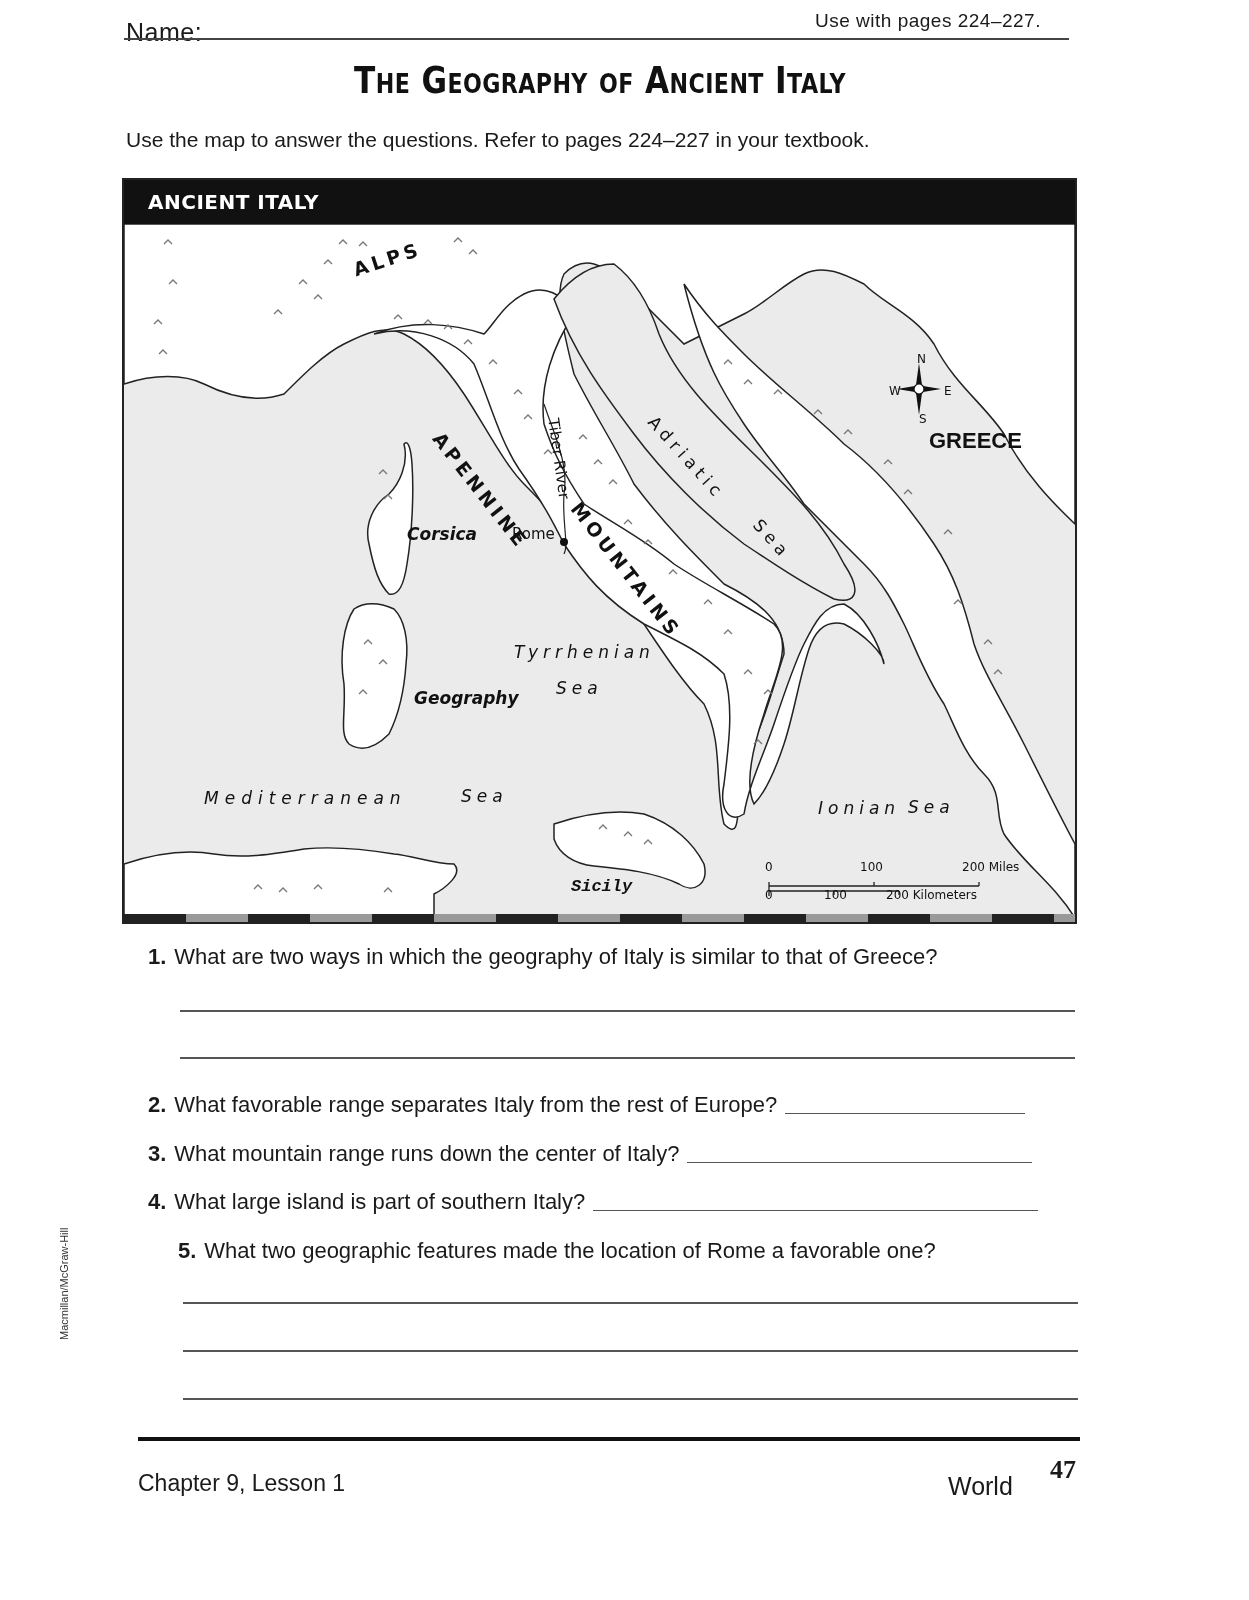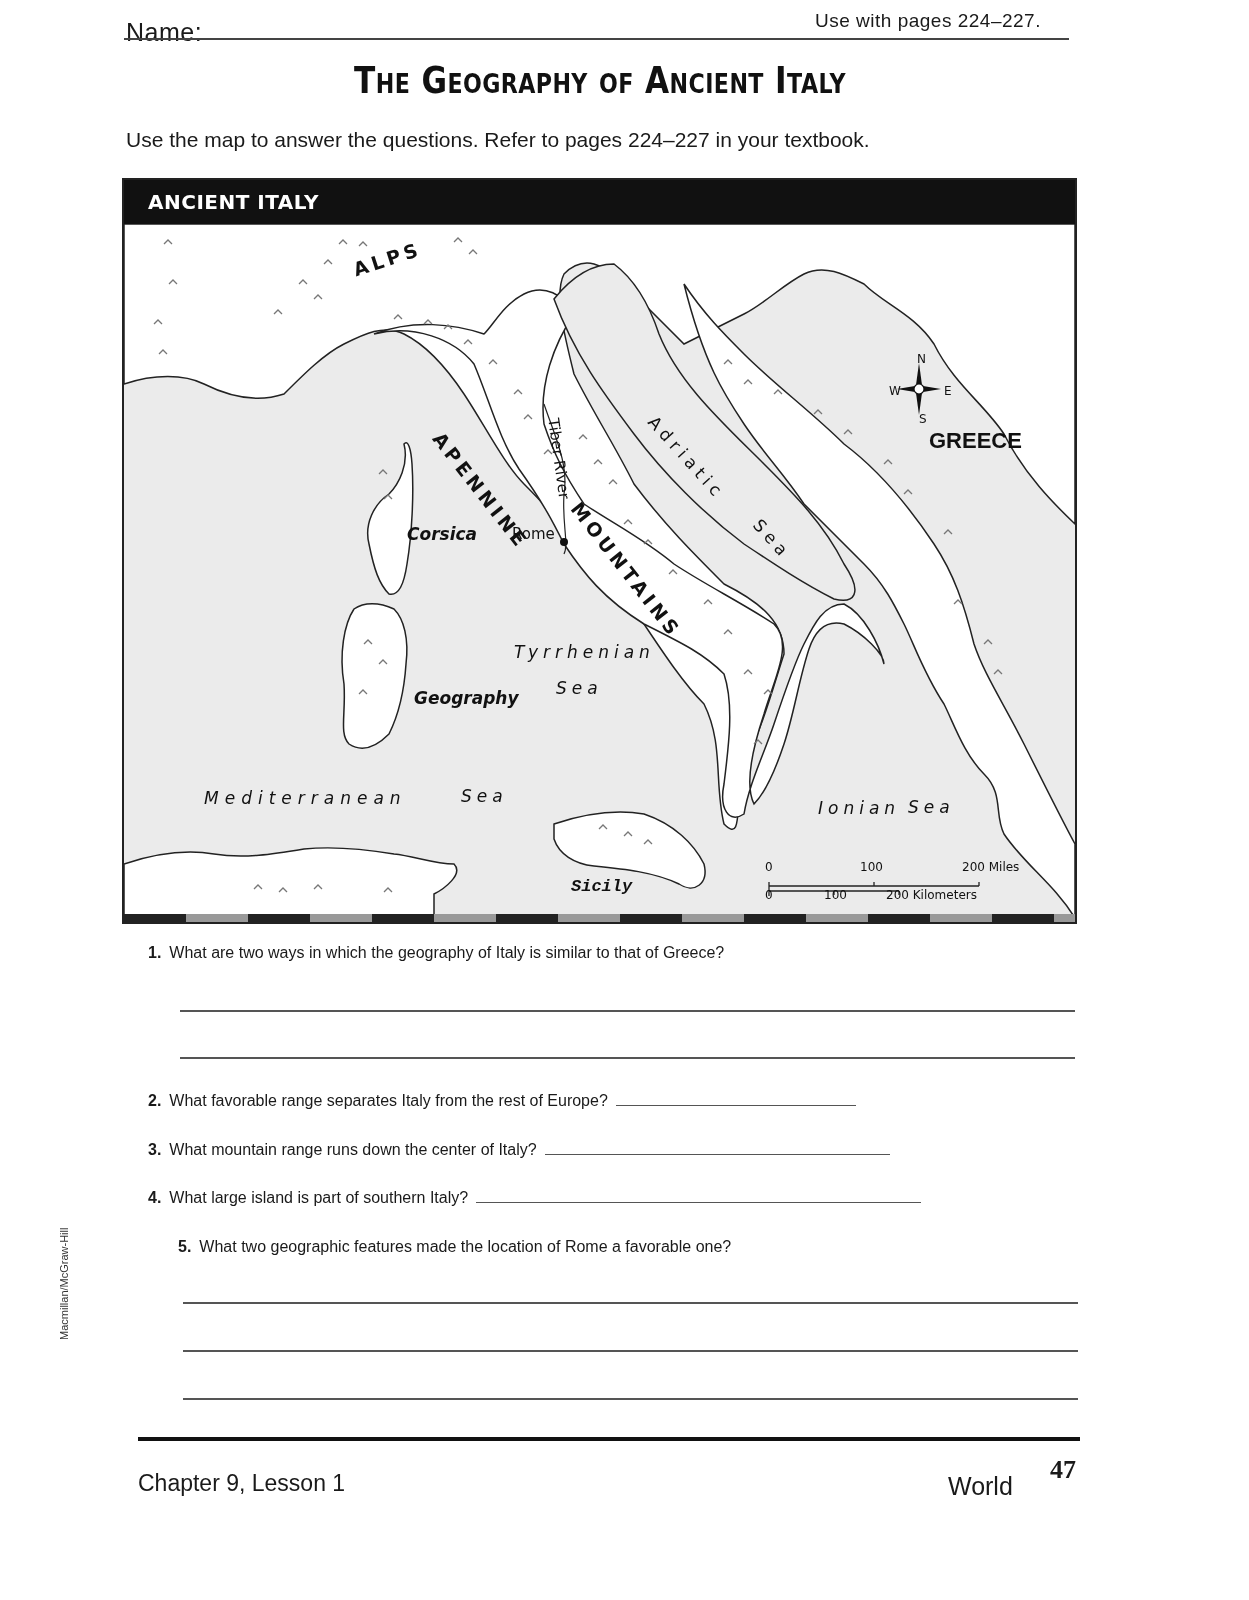--- a/index.html
+++ b/index.html
@@ -25,21 +25,21 @@
   .map-bottom-bar { position: absolute; left: 0; bottom: 0; width: 100%; height: 8px;
     background: repeating-linear-gradient(90deg, #222 0 62px, #999 62px 124px); }
   .map-label { position: absolute; font-family: "DejaVu Sans", sans-serif; color: #111; white-space: nowrap; }
   .lbl-island { font-weight: bold; font-style: italic; font-size: 17px; }
   .lbl-sea { font-style: italic; font-size: 17px; letter-spacing: 5px; }
   .lbl-range { font-weight: bold; font-size: 19px; letter-spacing: 4px; }
   .lbl-country { font-weight: bold; font-size: 22px; font-family: "Liberation Sans", sans-serif; margin-left: 7px; }
   .lbl-city { font-size: 15px; }
   .lbl-small { font-size: 12px; }
 
-  .q { position: absolute; font-size: 16px; color: #1a1a1a; white-space: nowrap; }
+  .q { position: absolute; font-size: 22px; color: #1a1a1a; white-space: nowrap; }
   .q .num { font-weight: bold; margin-right: 8px; }
   .ans-line { position: absolute; height: 1.5px; background: #555; }
   .inline-line { display: inline-block; vertical-align: bottom; height: 1.5px; background: #555; margin-left: 8px; margin-bottom: 4px; }
 
   .footer-rule { left: 138px; top: 1437px; width: 942px; height: 4px; background: #111; }
   .footer-chapter { left: 138px; top: 1470px; font-size: 23px; }
   .footer-world { left: 948px; top: 1472px; font-size: 25px; }
   .footer-page { left: 1050px; top: 1455px; font-size: 26px; font-weight: bold; font-family: "Liberation Serif", serif; }
   .side-credit { left: 58px; top: 1340px; font-size: 11px; transform: rotate(-90deg); transform-origin: 0 0; white-space: nowrap; color: #333; }
 </style>

